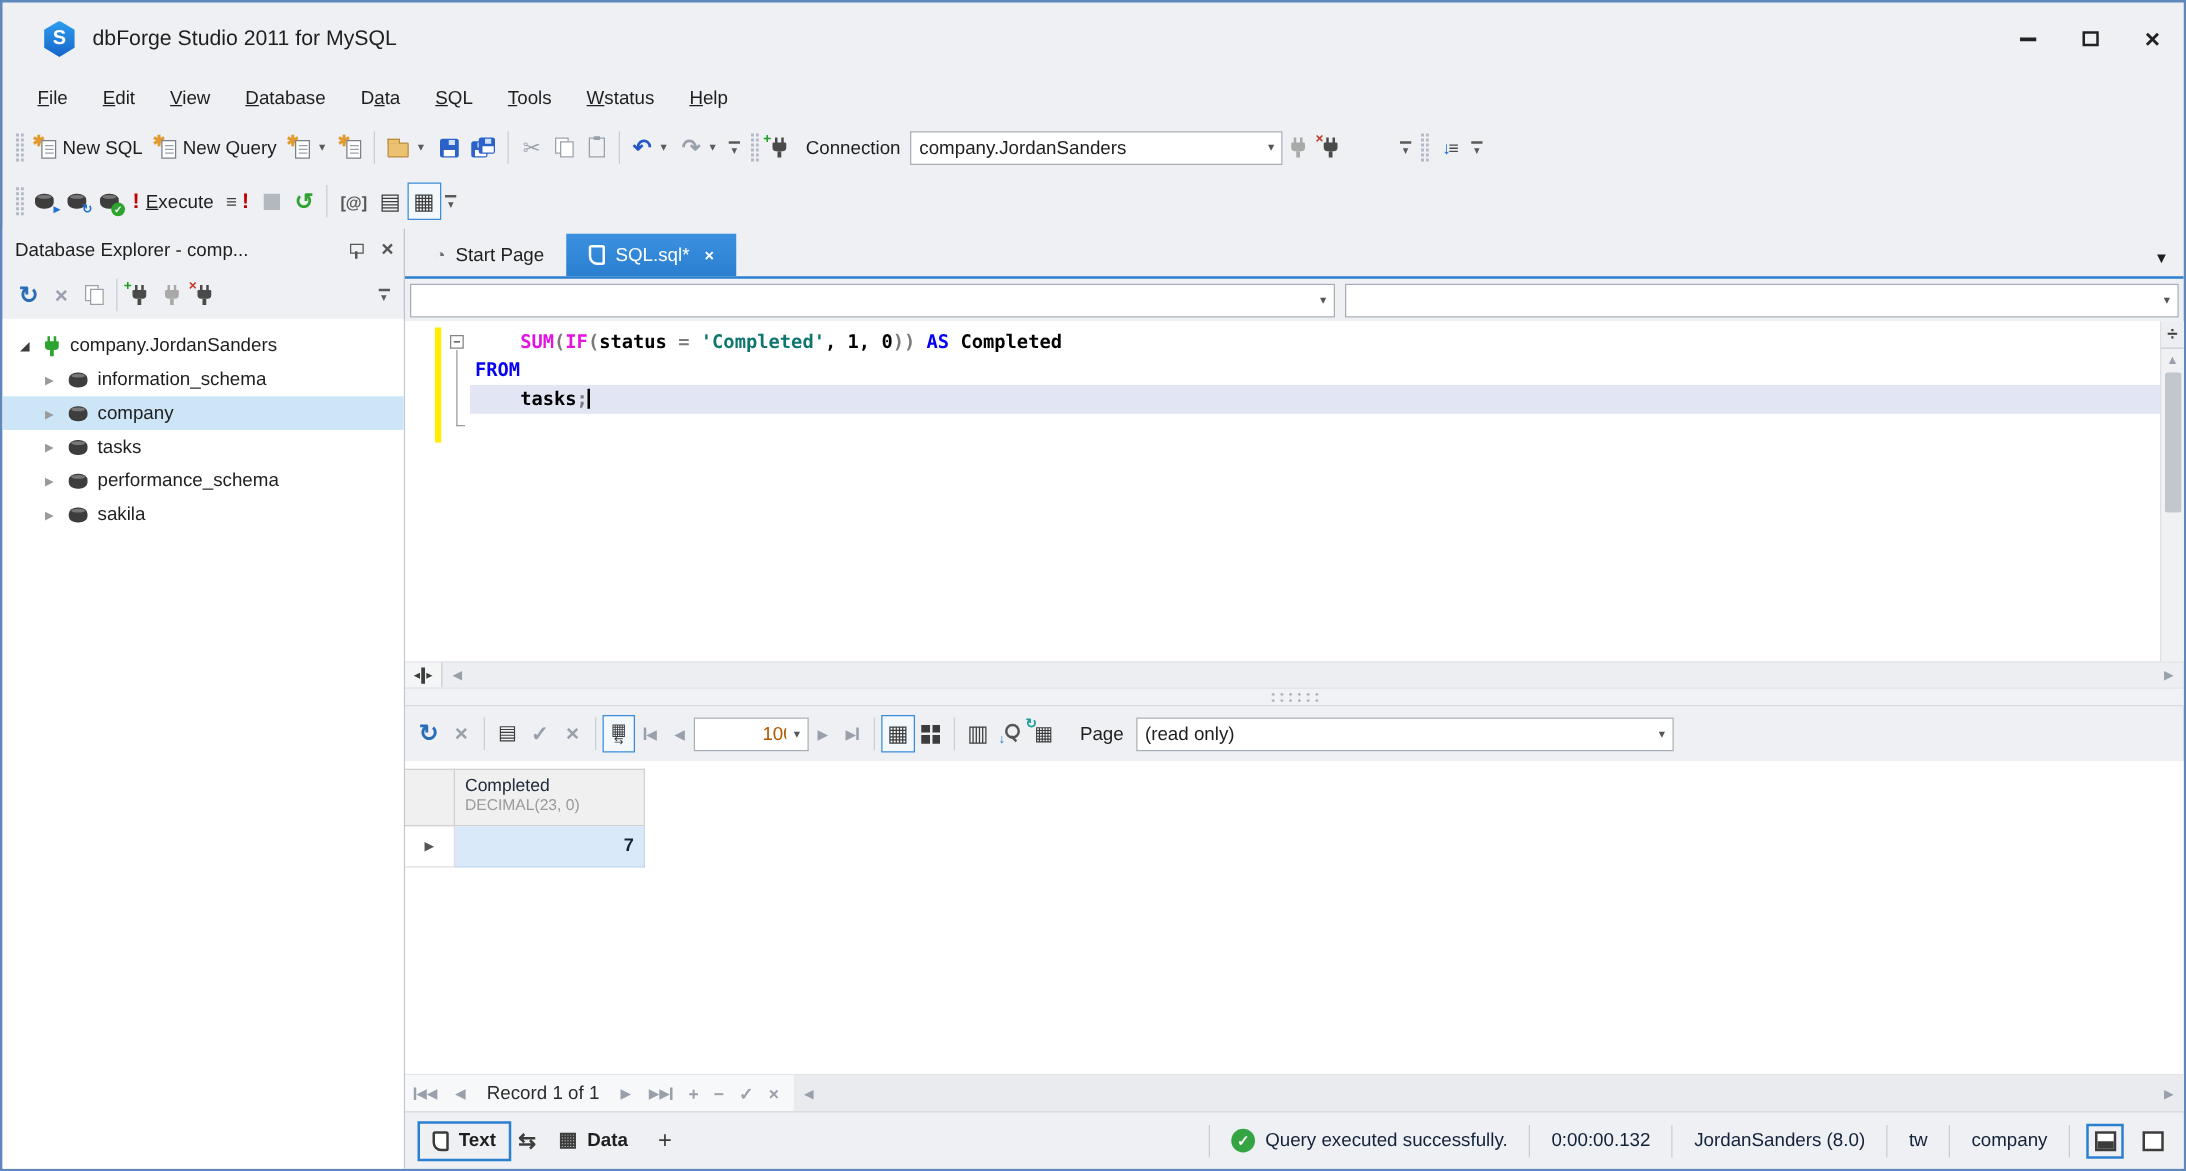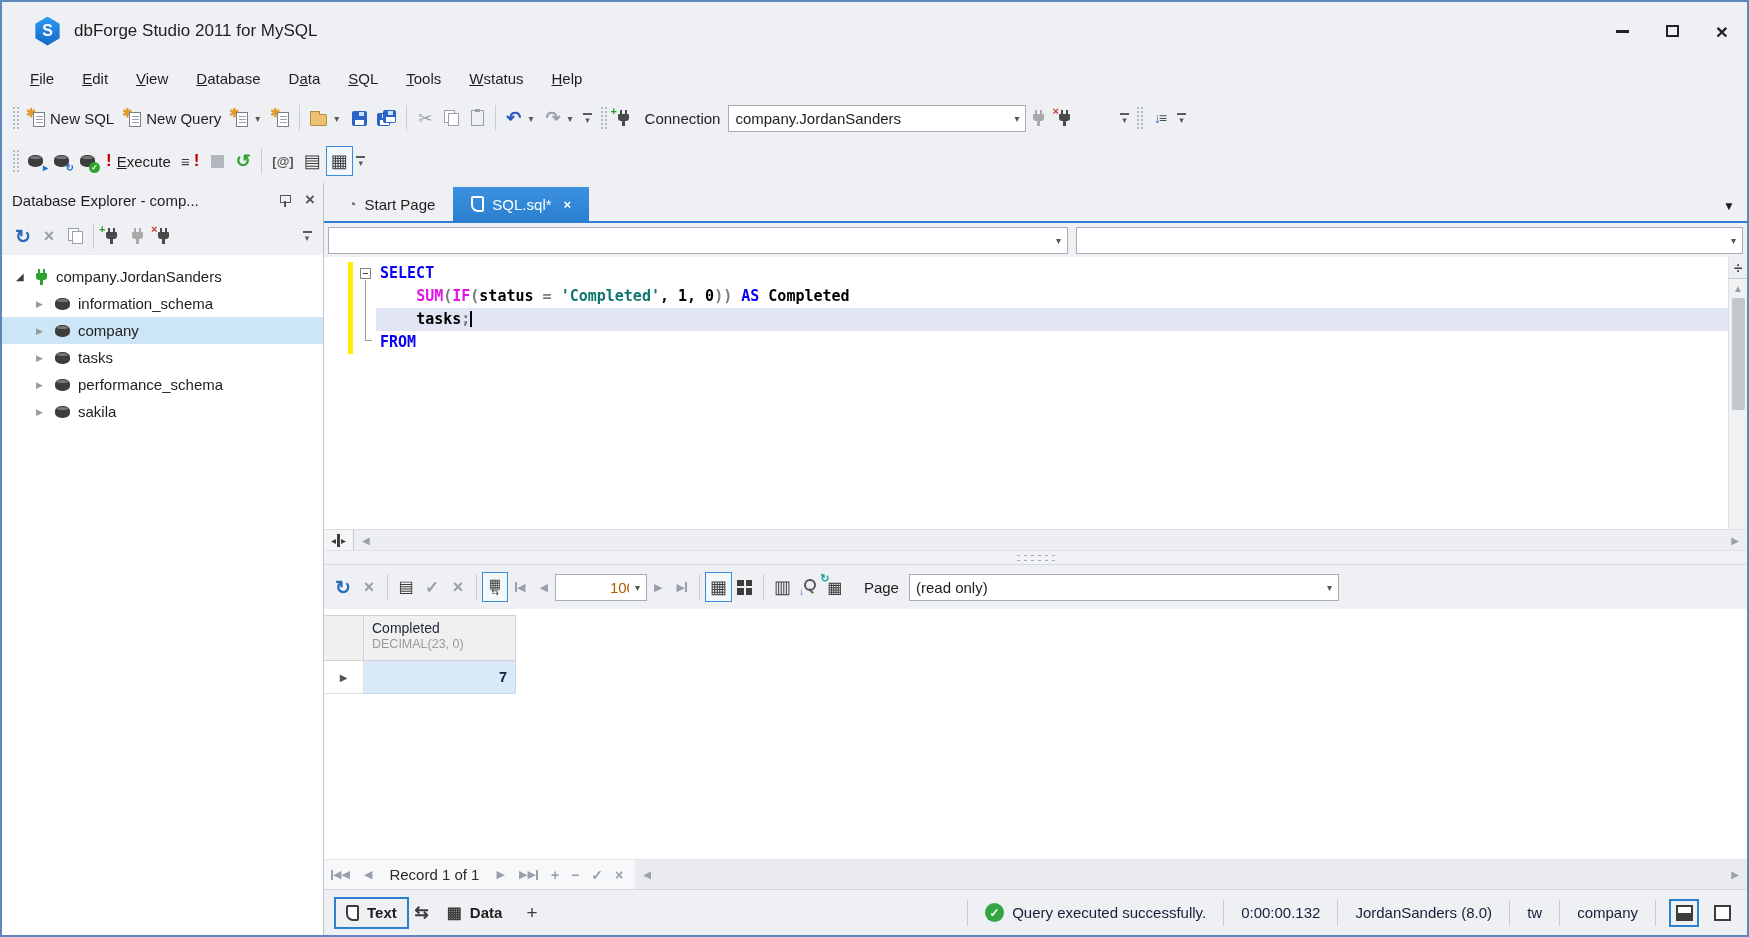--- a/index.html
+++ b/index.html
@@ -547,24 +547,23 @@
           <span class="cval"></span>
           <span class="carrow">▾</span>
         </div>
       </div>
 
       <div class="editor">
         <div class="code-area">
           <div class="ybar"></div>
           <div class="fold-box"></div>
           <div class="fold-line"></div>
-          <div class="code-line"><span class="tok kw">SELECT</span></div>
           <div class="code-line"><span class="tok pl">    </span><span class="tok fn">SUM</span><span class="tok pr">(</span><span class="tok fn">IF</span><span class="tok pr">(</span><span class="tok id">status</span><span class="tok pl"> </span><span class="tok op">=</span><span class="tok pl"> </span><span class="tok str">'Completed'</span><span class="tok pl">, 1, 0</span><span class="tok pr">))</span><span class="tok pl"> </span><span class="tok kw">AS</span><span class="tok pl"> Completed</span></div>
+          <div class="code-line"><span class="tok kw">FROM</span></div>
           <div class="code-line cur"><span class="tok pl">    </span><span class="tok id">tasks</span><span class="tok op">;</span><span class="caret"></span></div>
-          <div class="code-line"><span class="tok kw">FROM</span></div>
         </div>
         <div class="vscroll">
           <div class="vsplit">÷</div>
           <div class="vs-arrow">▲</div>
           <div class="vthumb"></div>
         </div>
       </div>
 
       <div class="hscroll">
         <div class="hsplit">

